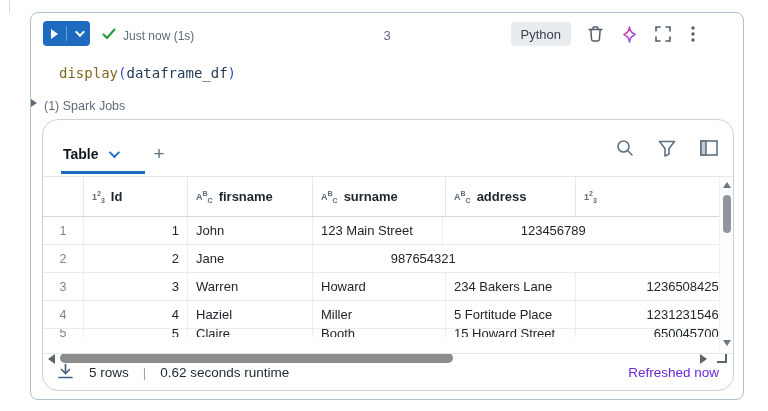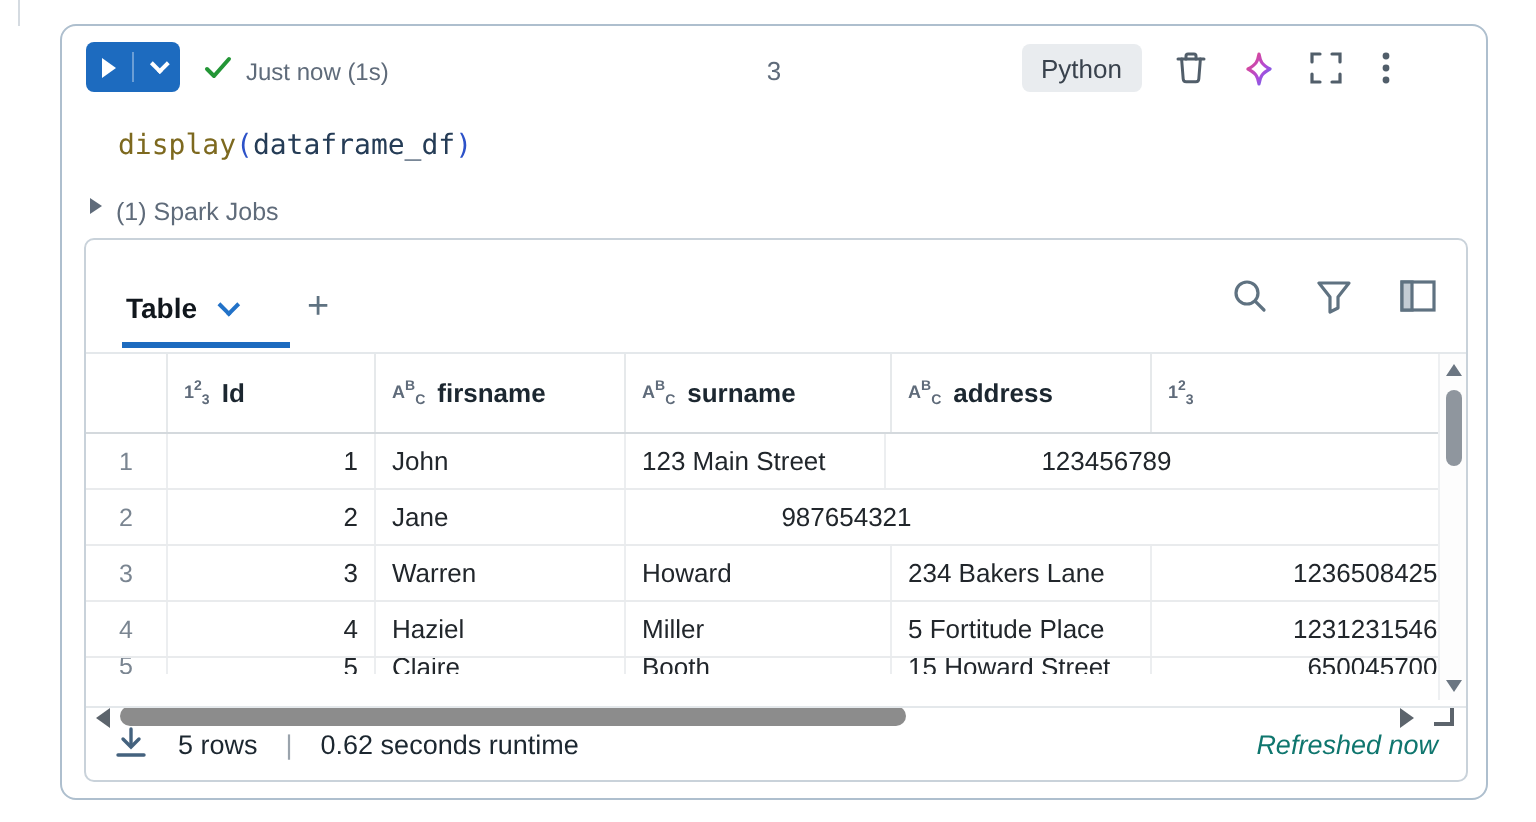--- a/index.html
+++ b/index.html
@@ -22,26 +22,26 @@
   .exec-count { position:absolute; left:0; right:0; top:15px; text-align:center; font-size:13px; color:#5f6b7a; }
   .lang-badge { position:absolute; right:172px; top:9px; height:24px; padding:0 10px; background:#e9ecef; border-radius:4px; font-size:13px; color:#39424d; display:flex; align-items:center; cursor:pointer; }
   .tb-icon { position:absolute; top:11px; width:20px; height:20px; display:flex; align-items:center; justify-content:center; cursor:pointer; }
   .tb-trash { right:138px; } .tb-spark { right:104px; } .tb-expand { right:70px; } .tb-kebab { right:40px; }
 
   
   .code-line { position:absolute; left:28px; top:52px; font-family:"DejaVu Sans Mono", monospace; font-size:14px; color:#1f2937; }
   .tok-fn { color:#7d691f; } .tok-paren { color:#2d52c8; } .tok-var { color:#253c56; }
 
   
-  .spark-row { position:absolute; left:14px; top:86px; display:flex; align-items:flex-start; gap:7px; cursor:pointer; }
+  .spark-row { position:absolute; left:0; top:86px; display:flex; align-items:flex-start; gap:7px; cursor:pointer; }
   .spark-tri { width:0; height:0; border-left:6px solid #5f6b7a; border-top:4px solid transparent; border-bottom:4px solid transparent; }
   .spark-label { font-size:12.5px; color:#5f6b7a; }
 
   
-  .results { position:absolute; left:11px; top:106px; width:692px; height:272px; border:1px solid #c9d2da; border-radius:5px; background:#fff; overflow:hidden; }
+  .results { position:absolute; left:11px; top:106px; width:692px; height:272px; border:1px solid #c9d2da; border-radius:16px; background:#fff; overflow:hidden; }
 
   .tabbar { position:absolute; left:0; top:0; width:100%; height:57px; border-bottom:1px solid #e4e8eb; }
   .tab-active { position:absolute; left:12px; top:14px; height:40px; display:flex; align-items:center; gap:10px; padding:0 8px; cursor:pointer; }
   .tab-label { font-size:14px; font-weight:bold; color:#11171d; }
   .tab-chev { width:8px; height:8px; border-right:2px solid #2272c8; border-bottom:2px solid #2272c8; transform:rotate(45deg) translateY(-2px); }
   .tab-underline { position:absolute; left:6px; bottom:0; width:84px; height:3px; background:#1d6bbf; }
   .tab-add { position:absolute; left:104px; top:22px; width:24px; height:24px; font-size:19px; color:#5f7281; display:flex; align-items:center; justify-content:center; cursor:pointer; }
   .tabbar-icons { position:absolute; right:14px; top:18px; display:flex; gap:22px; }
   .tabbar-icons .ic { width:20px; height:20px; display:flex; align-items:center; justify-content:center; cursor:pointer; }
 
@@ -71,21 +71,21 @@
   .harrow-left { position:absolute; left:5px; top:4px; width:0; height:0; border-right:7px solid #5c646c; border-top:5px solid transparent; border-bottom:5px solid transparent; cursor:pointer; }
   .harrow-right { position:absolute; right:26px; top:4px; width:0; height:0; border-left:7px solid #5c646c; border-top:5px solid transparent; border-bottom:5px solid transparent; cursor:pointer; }
   .hthumb { position:absolute; left:17px; top:3px; width:393px; height:10px; background:#8c8c8c; border-radius:5px; cursor:pointer; }
   .resize-corner { position:absolute; right:6px; top:3px; width:10px; height:10px; border-right:2px solid #5c646c; border-bottom:2px solid #5c646c; cursor:pointer; }
 
   
   .tfooter { position:absolute; left:0; bottom:0; width:100%; height:37px; border-top:1px solid #e4e8eb; display:flex; align-items:center; padding:0 14px; gap:14px; }
   .dl-icon { width:18px; height:18px; cursor:pointer; }
   .foot-text { font-size:13.5px; color:#1c2730; }
   .foot-sep { font-size:13.5px; color:#9aa3ac; }
-  .foot-right { margin-left:auto; font-size:13.5px; color:#0f766e;font-style:italic; }
+  .foot-right { margin-left:auto; font-size:13.5px; color:#6d28d9; }
 
   svg { display:block; }
 </style>
 </head>
 <body>
 
 <div class="stage">
   <div class="edge-artifact"></div>
 
   <div class="cell-card">

